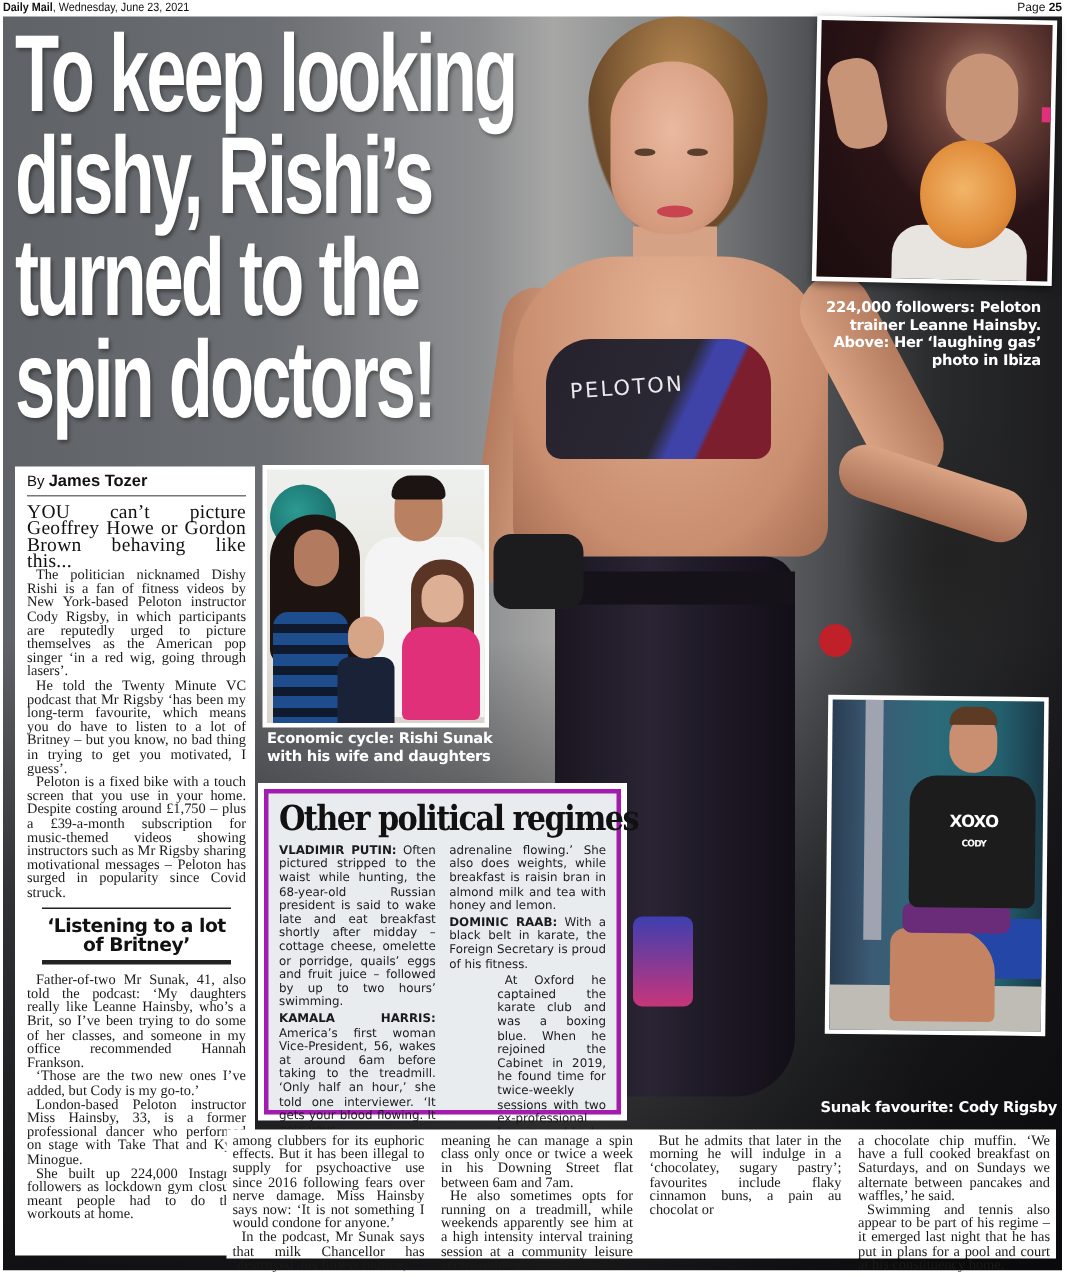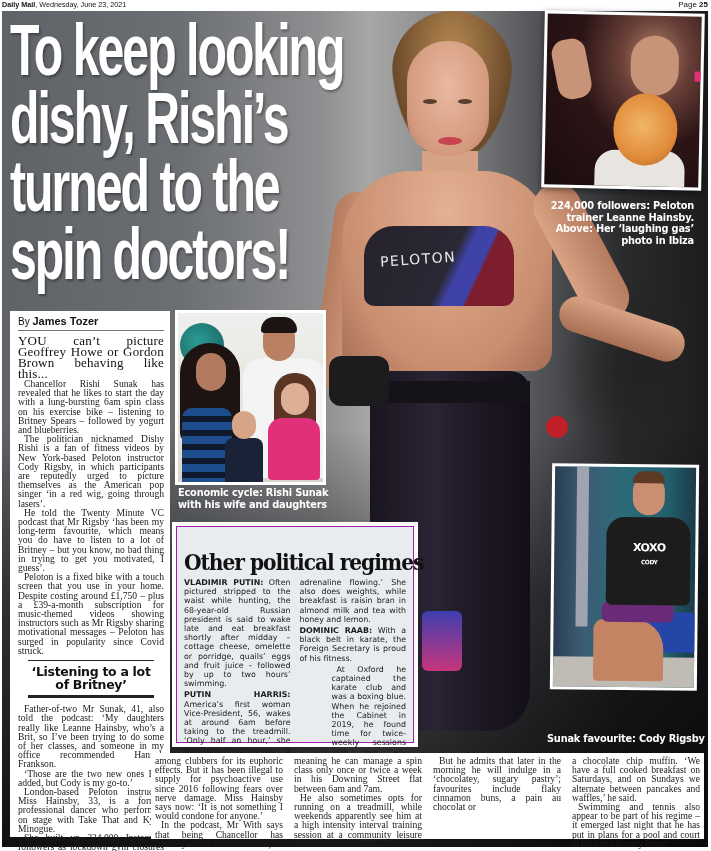--- a/index.html
+++ b/index.html
@@ -107,21 +107,21 @@
   .byline { font-family: "Liberation Sans", sans-serif; font-size: 10px; padding-bottom: 3px; border-bottom: 1px solid #777; margin-bottom: 4px; }
   .byline b { font-size: 11px; }
   .body-text { font-family: "Liberation Serif", serif; font-size: 9.6px; line-height: 9.2px; text-align: justify; color: #1a1a1a; }
   .body-text p { text-indent: 6px; }
   .lead { font-family: "Liberation Serif", serif; font-size: 13px; line-height: 11px; letter-spacing: 0.2px; text-align: justify; text-align-last: left; color: #111; }
   .cross-head { margin: 5px 10px 6px 10px; border-top: 1.5px solid #222; border-bottom: 3px solid #222; padding: 4px 0 4px; text-align: center;
     font-family: "DejaVu Sans", sans-serif; font-weight: bold; font-size: 12.5px; line-height: 13px; letter-spacing: -0.3px; }
 
   
   .sidebar { position: absolute; left: 172px; top: 522px; width: 246px; height: 225px; z-index: 4; background: #fff; padding: 4px; }
-  .sidebar .inner { width: 100%; height: 100%; background: #e9ecef; border: 1px solid #a21caf; padding: 22px 7px; }
+  .sidebar .inner { width: 100%; height: 100%; background: #e9ecef; border: 3px solid #a21caf; padding: 4px 7px; }
   .sidebar-title { font-family: "DejaVu Serif", serif; font-weight: bold; font-size: 23px; line-height: 26px; letter-spacing: -1.2px; white-space: nowrap; transform: scaleX(0.88); transform-origin: left; margin-bottom: 3px; }
   .sidebar-cols { display: flex; gap: 9px; }
   .sidebar-col { width: 109px; font-family: "DejaVu Sans", sans-serif; font-size: 7.9px; line-height: 9.2px; text-align: justify; color: #1a1a1a; }
   .sidebar-col p { margin-bottom: 2px; }
   .sidebar-col b { font-weight: bold; }
   .sidebar-col p.indent { text-indent: 5px; margin-left: 32px; }
 
   
   .bottom-strip { position: absolute; left: 151px; top: 753px; width: 553px; height: 86px; z-index: 4; background: #fff; padding: 3px 4px 0 4px; display: flex; gap: 11px; }
   .bottom-col { width: 130px; font-family: "Liberation Serif", serif; font-size: 9.6px; line-height: 9.2px; text-align: justify; color: #1a1a1a; }
@@ -208,56 +208,55 @@
     <div class="cody-face"></div>
     <div class="cody-hair"></div>
   </div>
 </div>
 <div class="caption-cody">Sunak favourite: Cody Rigsby</div>
 
 <div class="col-box col-1">
   <div class="byline"><span>By </span><b>James Tozer</b></div>
   <div class="lead">YOU can’t picture Geoffrey Howe or Gordon Brown behaving like this...</div>
   <div class="body-text">
-    <p>Chancellor Rishi Sunak has revealed that he likes to start the day with a lung-bursting 6am spin class on his exercise bike – listening to Britney Spears – followed by yogurt and blueberries.</p>
     <p>The politician nicknamed Dishy Rishi is a fan of fitness videos by New York-based Peloton instructor Cody Rigsby, in which participants are reputedly urged to picture themselves as the American pop singer ‘in a red wig, going through lasers’.</p>
     <p>He told the Twenty Minute VC podcast that Mr Rigsby ‘has been my long-term favourite, which means you do have to listen to a lot of Britney – but you know, no bad thing in trying to get you motivated, I guess’.</p>
     <p>Peloton is a fixed bike with a touch screen that you use in your home. Despite costing around £1,750 – plus a £39-a-month subscription for music-themed videos showing instructors such as Mr Rigsby sharing motivational messages – Peloton has surged in popularity since Covid struck.</p>
   </div>
   <div class="cross-head">‘Listening to a lot of Britney’</div>
   <div class="body-text">
     <p>Father-of-two Mr Sunak, 41, also told the podcast: ‘My daughters really like Leanne Hainsby, who’s a Brit, so I’ve been trying to do some of her classes, and someone in my office recommended Hannah Frankson.</p>
     <p>‘Those are the two new ones I’ve added, but Cody is my go-to.’</p>
     <p>London-based Peloton instructor Miss Hainsby, 33, is a former professional dancer who performed on stage with Take That and Kylie Minogue.</p>
     <p>She built up 224,000 Instagram followers as lockdown gym closures meant people had to do their workouts at home.</p>
 
   </div>
 </div>
 
 <div class="sidebar">
   <div class="inner">
     <div class="sidebar-title">Other political regimes</div>
     <div class="sidebar-cols">
       <div class="sidebar-col">
         <p><b>VLADIMIR PUTIN:</b><span> Often pictured stripped to the waist while hunting, the 68-year-old Russian president is said to wake late and eat breakfast shortly after midday – cottage cheese, omelette or porridge, quails’ eggs and fruit juice – followed by up to two hours’ swimming.</span></p>
-        <p><b>PUTIN HARRIS:</b><span> America’s first woman Vice-President, 56, wakes at around 6am before taking to the treadmill. ‘Only half an hour,’ she told one interviewer. ‘It gets your blood flowing. It gets your</span></p>
+        <p><b>KAMALA HARRIS:</b><span> America’s first woman Vice-President, 56, wakes at around 6am before taking to the treadmill. ‘Only half an hour,’ she told one interviewer. ‘It gets your blood flowing. It gets your</span></p>
       </div>
       <div class="sidebar-col">
         <p><span>adrenaline flowing.’ She also does weights, while breakfast is raisin bran in almond milk and tea with honey and lemon.</span></p>
         <p><b>DOMINIC RAAB:</b><span> With a black belt in karate, the Foreign Secretary is proud of his fitness.</span></p>
         <p class="indent"><span>At Oxford he captained the karate club and was a boxing blue. When he rejoined the Cabinet in 2019, he found time for twice-weekly sessions with two ex-professional boxers, and had a poster of Muhammad Ali in his Commons office.</span></p>
       </div>
     </div>
   </div>
 </div>
 
 <div class="bottom-strip">
   <div class="bottom-col">
     <p>among clubbers for its euphoric effects. But it has been illegal to supply for psychoactive use since 2016 following fears over nerve damage. Miss Hainsby says now: ‘It is not something I would condone for anyone.’</p>
-    <p class="indent">In the podcast, Mr With says that being Chancellor has ‘destroyed’ his fitness routine,</p>
+    <p class="indent">In the podcast, Mr Sunak says that milk Chancellor has ‘destroyed’ his fitness routine,</p>
   </div>
   <div class="bottom-col">
     <p>meaning he can manage a spin class only once or twice a week in his Downing Street flat between 6am and 7am.</p>
     <p class="indent">He also sometimes opts for running on a treadmill, while weekends apparently see him at a high intensity interval training session at a community leisure centre in his Richmond constit-</p>
   </div>
   <div class="bottom-col">
     <p class="indent">But he admits that later in the morning he will indulge in a ‘chocolatey, sugary pastry’; favourites include flaky cinnamon buns, a pain au chocolat or</p>
   </div>
   <div class="bottom-col">
     <p>a chocolate chip muffin. ‘We have a full cooked breakfast on Saturdays, and on Sundays we alternate between pancakes and waffles,’ he said.</p>

